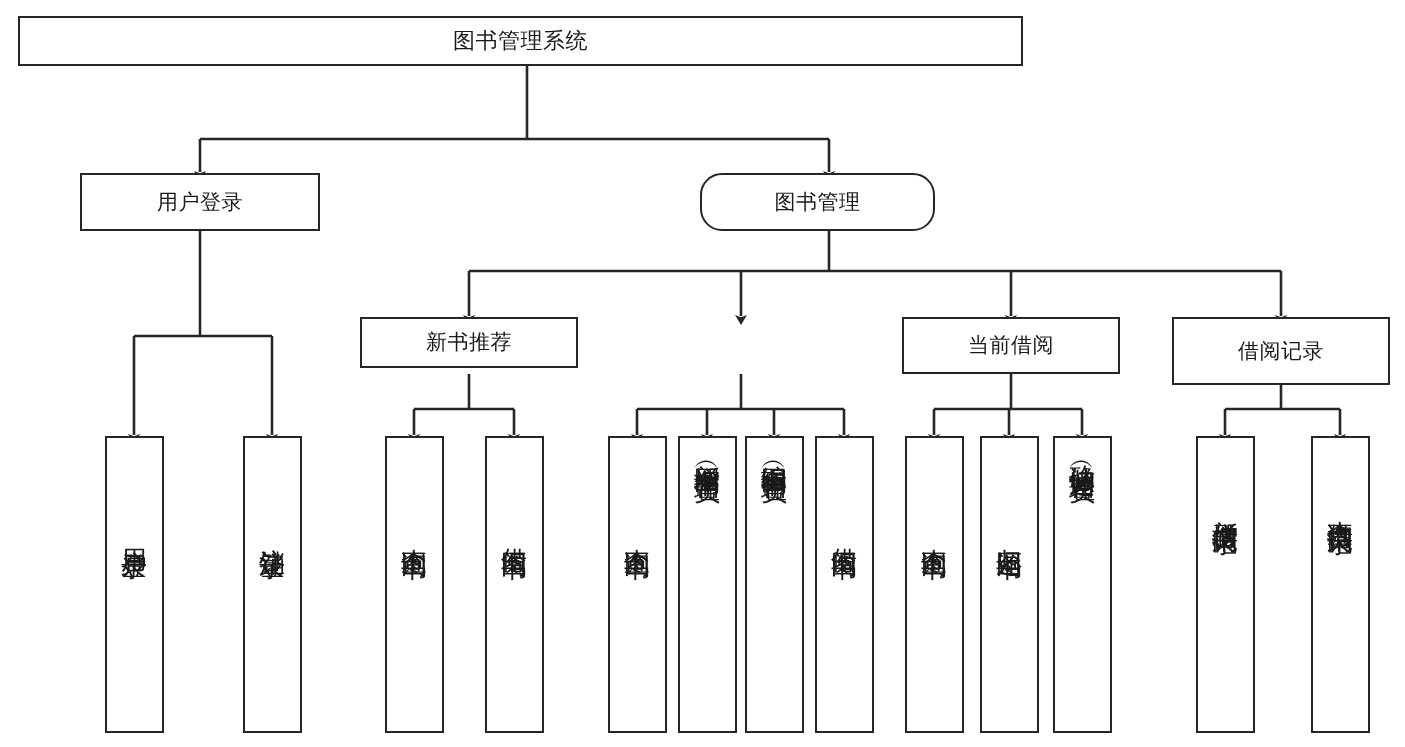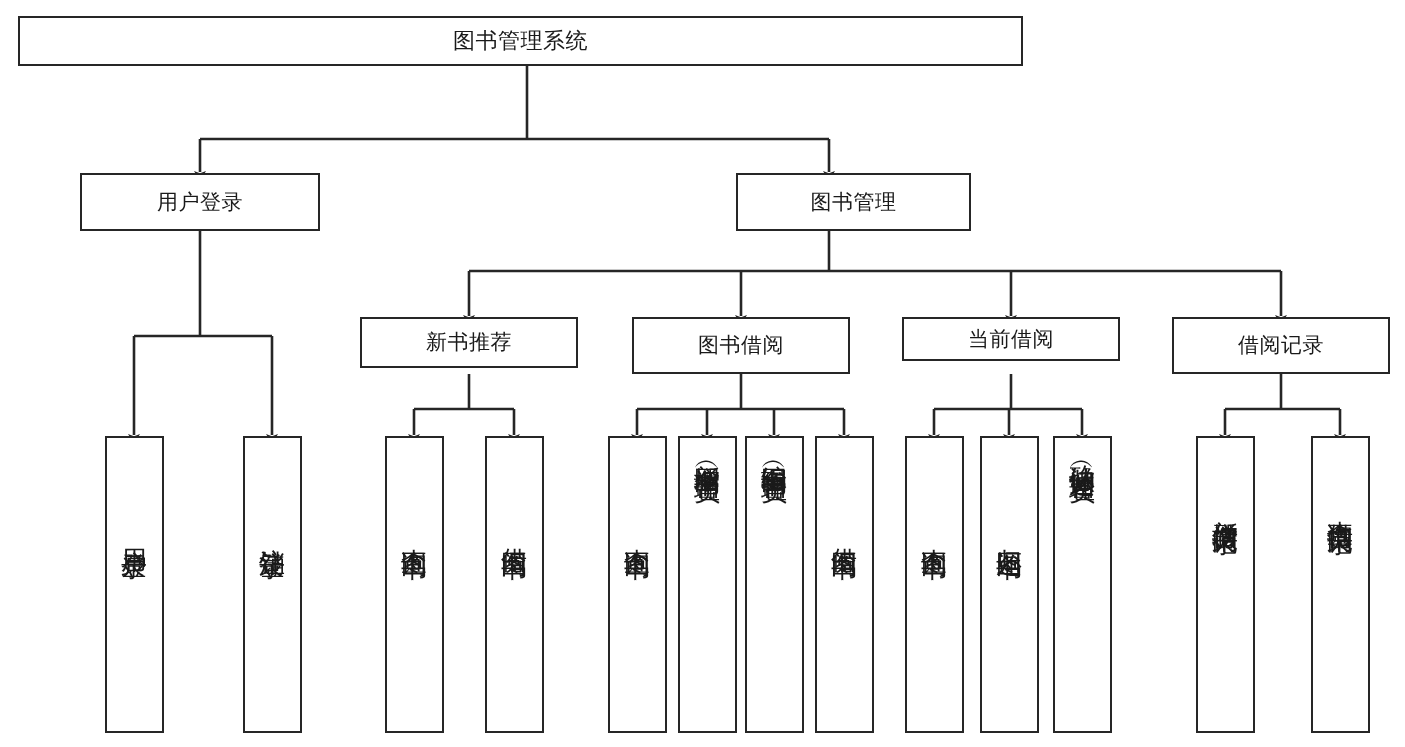--- a/index.html
+++ b/index.html
@@ -128,34 +128,31 @@
       </g>
   </svg>
 
   <div class="node h root" id="n-root" style="left: 18px; top: 16px; width: 1005px; height: 50px;">
     <span class="lbl">图书管理系统</span>
   </div>
 
   <div class="node h" id="n-l1-0" style="left: 80px; top: 173px; width: 240px; height: 58px;">
     <span class="lbl">用户登录</span>
   </div>
-  <div class="node h" id="n-l1-1" style="left: 736px; top: 173px; width: 235px; height: 58px;">
+  <div class="node h" id="n-l1-1" style="left: 700px; top: 173px; width: 235px; height: 58px; border-radius: 22px;">
     <span class="lbl">图书管理</span>
   </div>
 
   <div class="node h" id="n-l2-0" style="left: 360px; top: 317px; width: 218px; height: 51px;">
     <span class="lbl">新书推荐</span>
   </div>
-  <div class="node h" id="n-l2-1" style="left: 632px; top: 317px; width: 218px; height: 57px;">
-    <span class="lbl">图书借阅</span>
-  </div>
-  <div class="node h" id="n-l2-2" style="left: 902px; top: 317px; width: 218px; height: 44px;">
+  <div class="node h" id="n-l2-2" style="left: 902px; top: 317px; width: 218px; height: 57px;">
     <span class="lbl">当前借阅</span>
   </div>
-  <div class="node h" id="n-l2-3" style="left: 1172px; top: 317px; width: 218px; height: 57px;">
+  <div class="node h" id="n-l2-3" style="left: 1172px; top: 317px; width: 218px; height: 68px;">
     <span class="lbl">借阅记录</span>
   </div>
 
   <div class="node v mid" id="n-leaf-0" style="left: 105px; top: 436px; width: 59px; height: 297px;">
     <span class="lbl">用户登录</span>
   </div>
   <div class="node v mid" id="n-leaf-1" style="left: 243px; top: 436px; width: 59px; height: 297px;">
     <span class="lbl">注销登录</span>
   </div>
   <div class="node v mid" id="n-leaf-2" style="left: 385px; top: 436px; width: 59px; height: 297px;">

